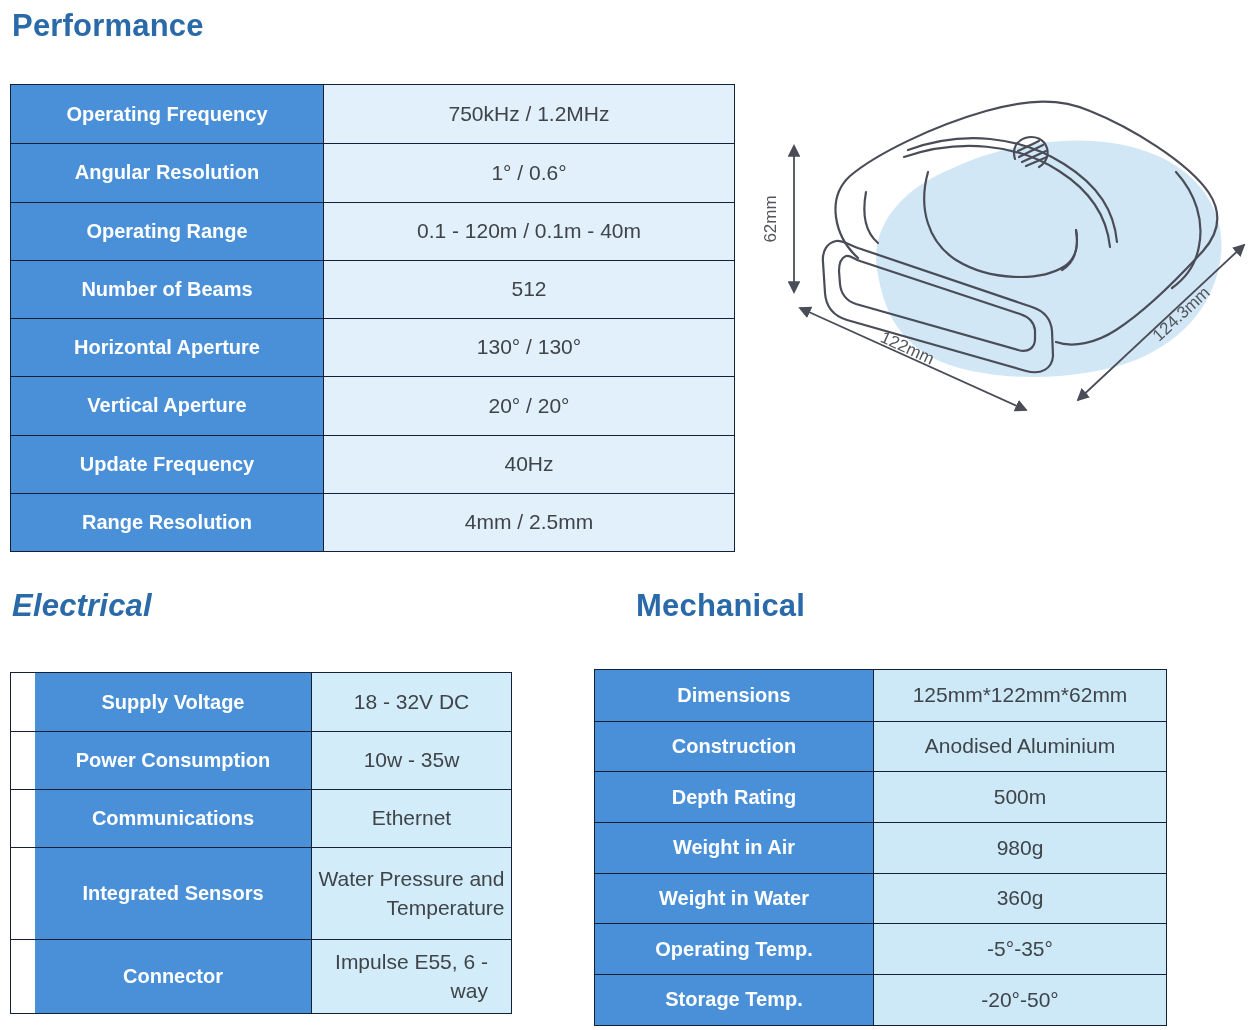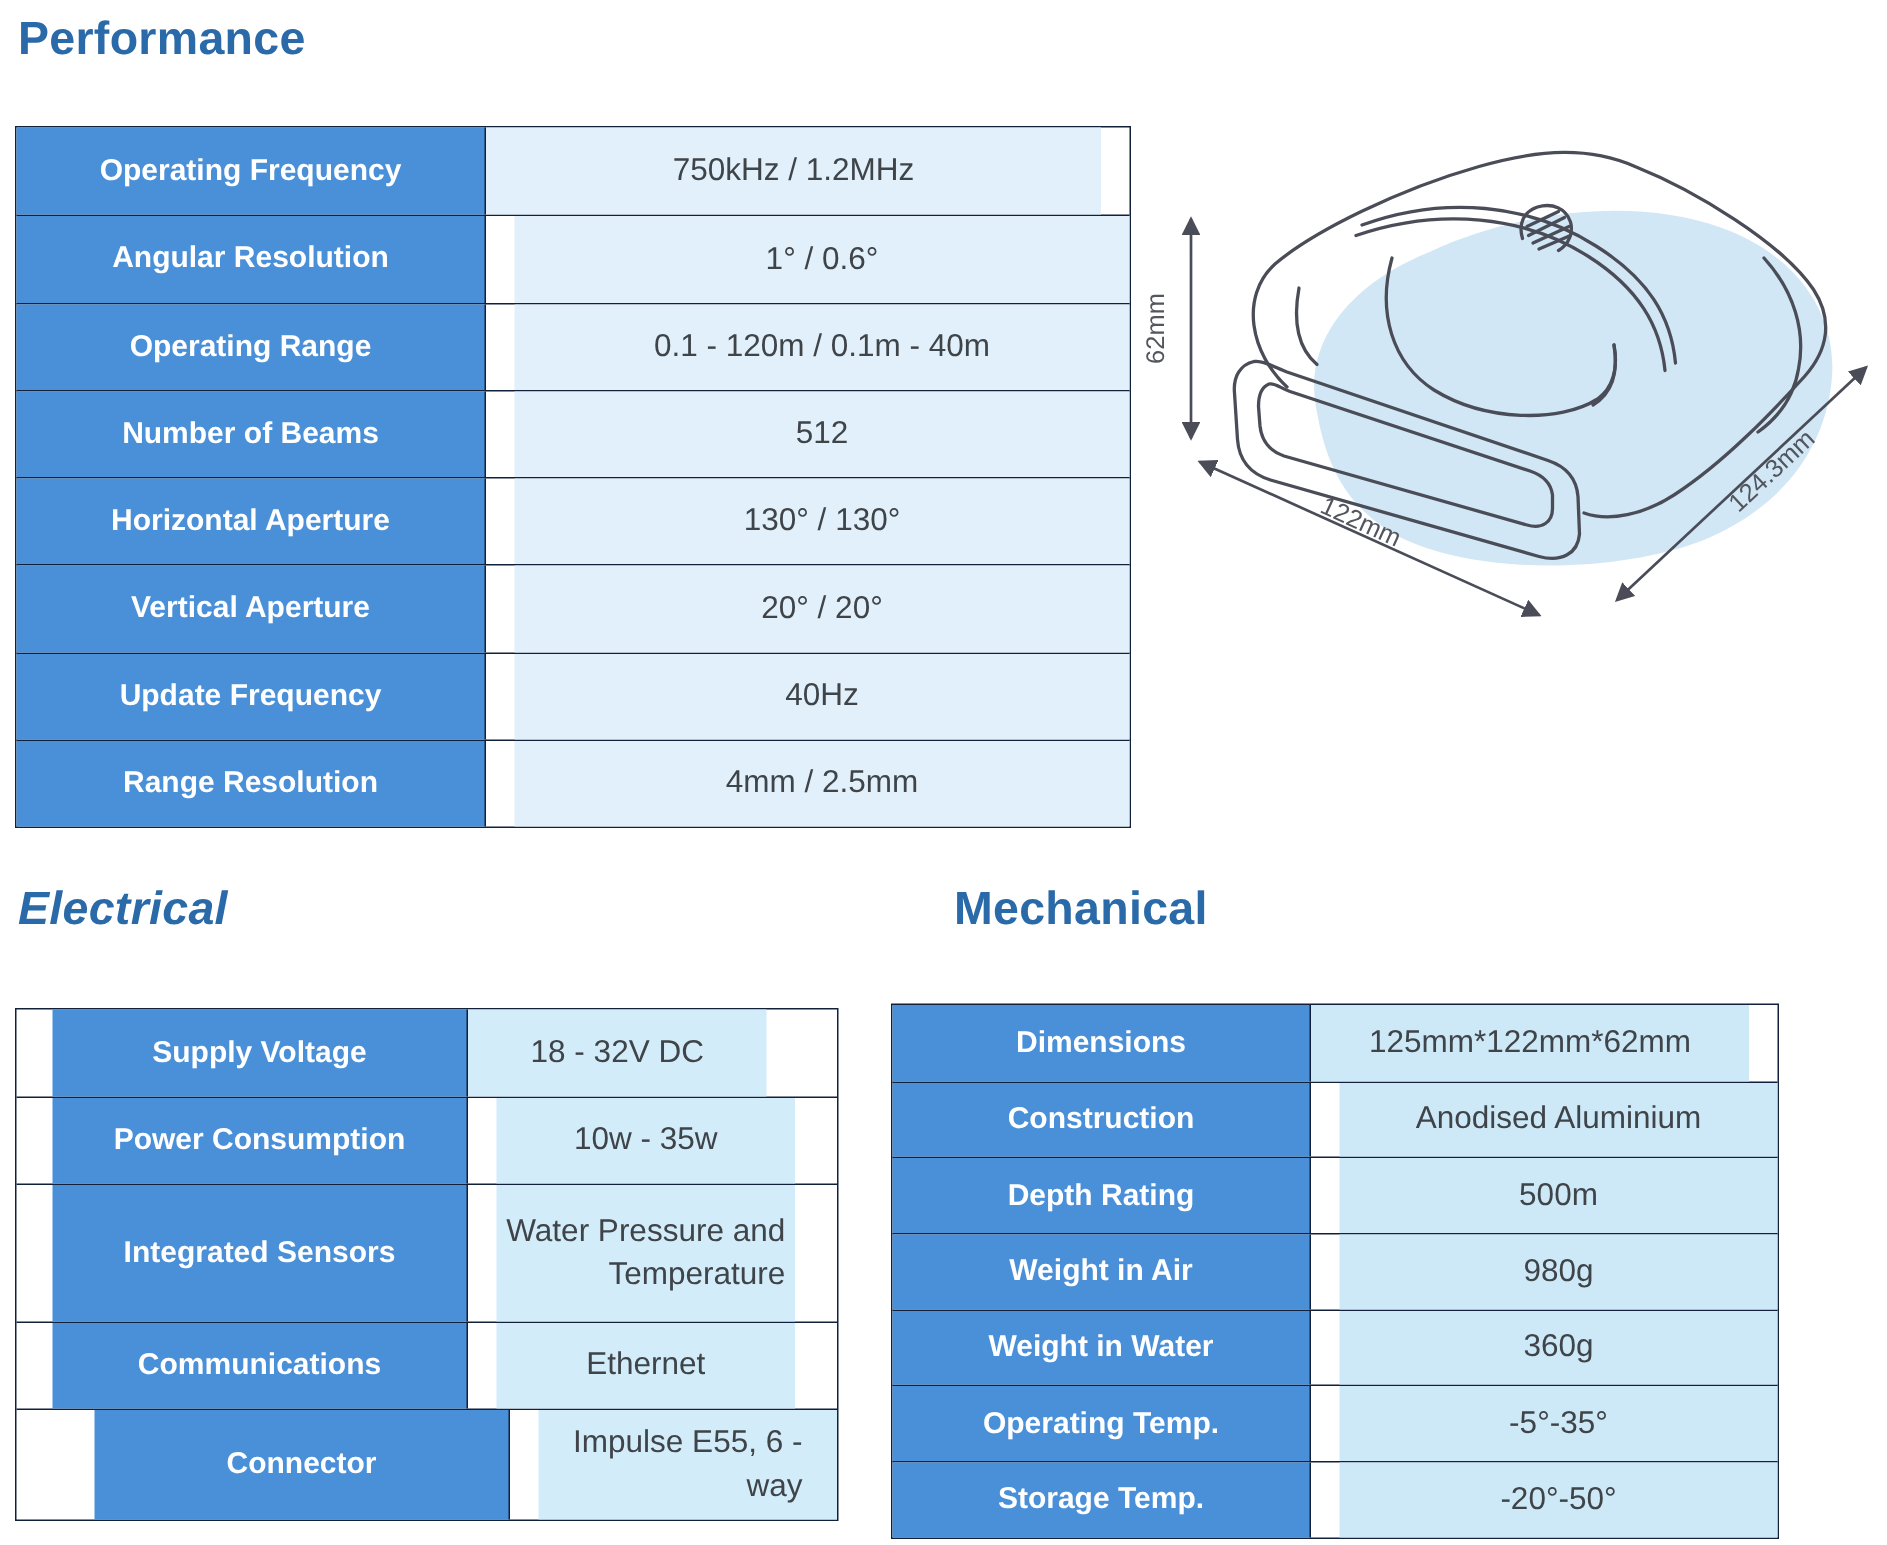--- a/index.html
+++ b/index.html
@@ -15,40 +15,40 @@
   }
   *{box-sizing:border-box;margin:0;padding:0;}
   html,body{background:#fff;}
   body{font-family:"Liberation Sans", sans-serif;}
   .page{position:relative;width:1258px;height:1030px;background:#fff;overflow:hidden;}
 
   .heading{position:absolute;font-size:31px;font-weight:bold;color:var(--heading);letter-spacing:.2px;}
 
   .spec-table{position:absolute;border:1px solid var(--border);background:#fff;}
   .spec-row{display:flex;}
-  .spec-row + .spec-row{border-top:1px solid var(--border);gap:19px;}
+  .spec-row + .spec-row{border-top:1px solid var(--border);}
   .cell{display:flex;align-items:center;justify-content:center;text-align:center;}
   .cell.label{
     background:var(--label-bg);color:#fff;font-weight:bold;font-size:20px;
     border-right:1px solid var(--border);
   }
   .cell.value{font-size:21px;color:var(--value-text);white-space:pre-line;line-height:1.35;}
   .perf .cell.value{background:var(--perf-value-bg);}
   .elec .cell.value{background:var(--elec-value-bg);}
   .mech .cell.value{background:var(--mech-value-bg);}
 
   .perf .cell.label{width:313px;}
   .perf .cell.value{width:410px;}
   .perf .spec-row{height:58.25px;}
 
   .elec .cell.label{width:277px;margin-left:24px;}
   .elec .cell.value{width:199px;text-align:right;}
   .rh-58{height:58px;}
   .rh-92{height:92px;}
-  .rh-74{height:74px;padding-left:28px;}
+  .rh-74{height:74px;}
 
   .mech .cell.label{width:279px;}
   .mech .cell.value{width:292px;}
   .mech .spec-row{height:50.7px;}
 
   .diagram{position:absolute;left:758px;top:80px;width:500px;height:345px;}
   .diagram svg{display:block;width:100%;height:100%;}
   .dim-text{fill:#53565e;font-family:"Liberation Sans",sans-serif;font-size:17px;}
 </style>
 </head>
@@ -137,28 +137,28 @@
 
   <div class="spec-table elec" style="left:10px;top:672px;">
     <div class="spec-row rh-58">
       <div class="cell label">Supply Voltage</div>
       <div class="cell value">18 - 32V DC</div>
     </div>
     <div class="spec-row rh-58">
       <div class="cell label">Power Consumption</div>
       <div class="cell value">10w - 35w</div>
     </div>
+    <div class="spec-row rh-58">
+      <div class="cell label">Communications</div>
+      <div class="cell value">Ethernet</div>
+    </div>
     <div class="spec-row rh-92">
       <div class="cell label">Integrated Sensors</div>
       <div class="cell value">Water Pressure and
 Temperature</div>
-    </div>
-    <div class="spec-row rh-58">
-      <div class="cell label">Communications</div>
-      <div class="cell value">Ethernet</div>
     </div>
     <div class="spec-row rh-74">
       <div class="cell label">Connector</div>
       <div class="cell value">Impulse E55, 6 -
 way</div>
     </div>
   </div>
 
   <div class="spec-table mech" style="left:594px;top:669px;">
     <div class="spec-row">

